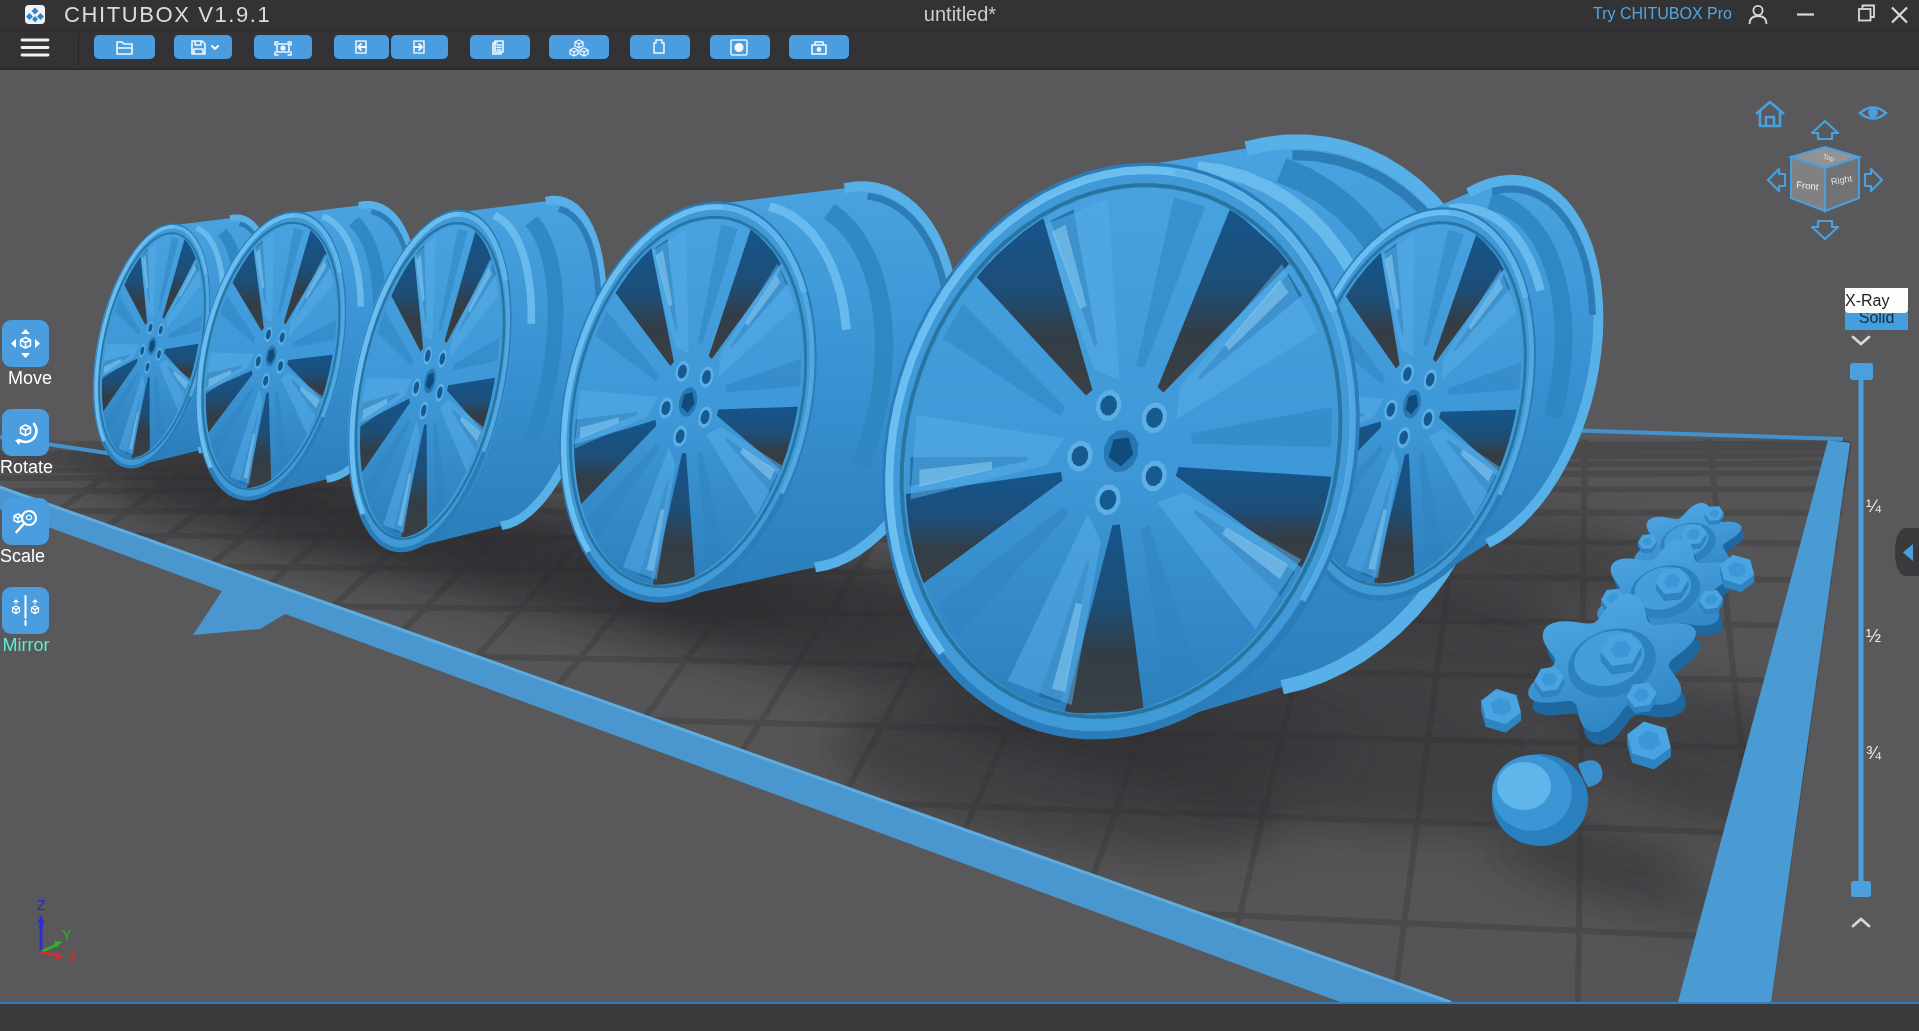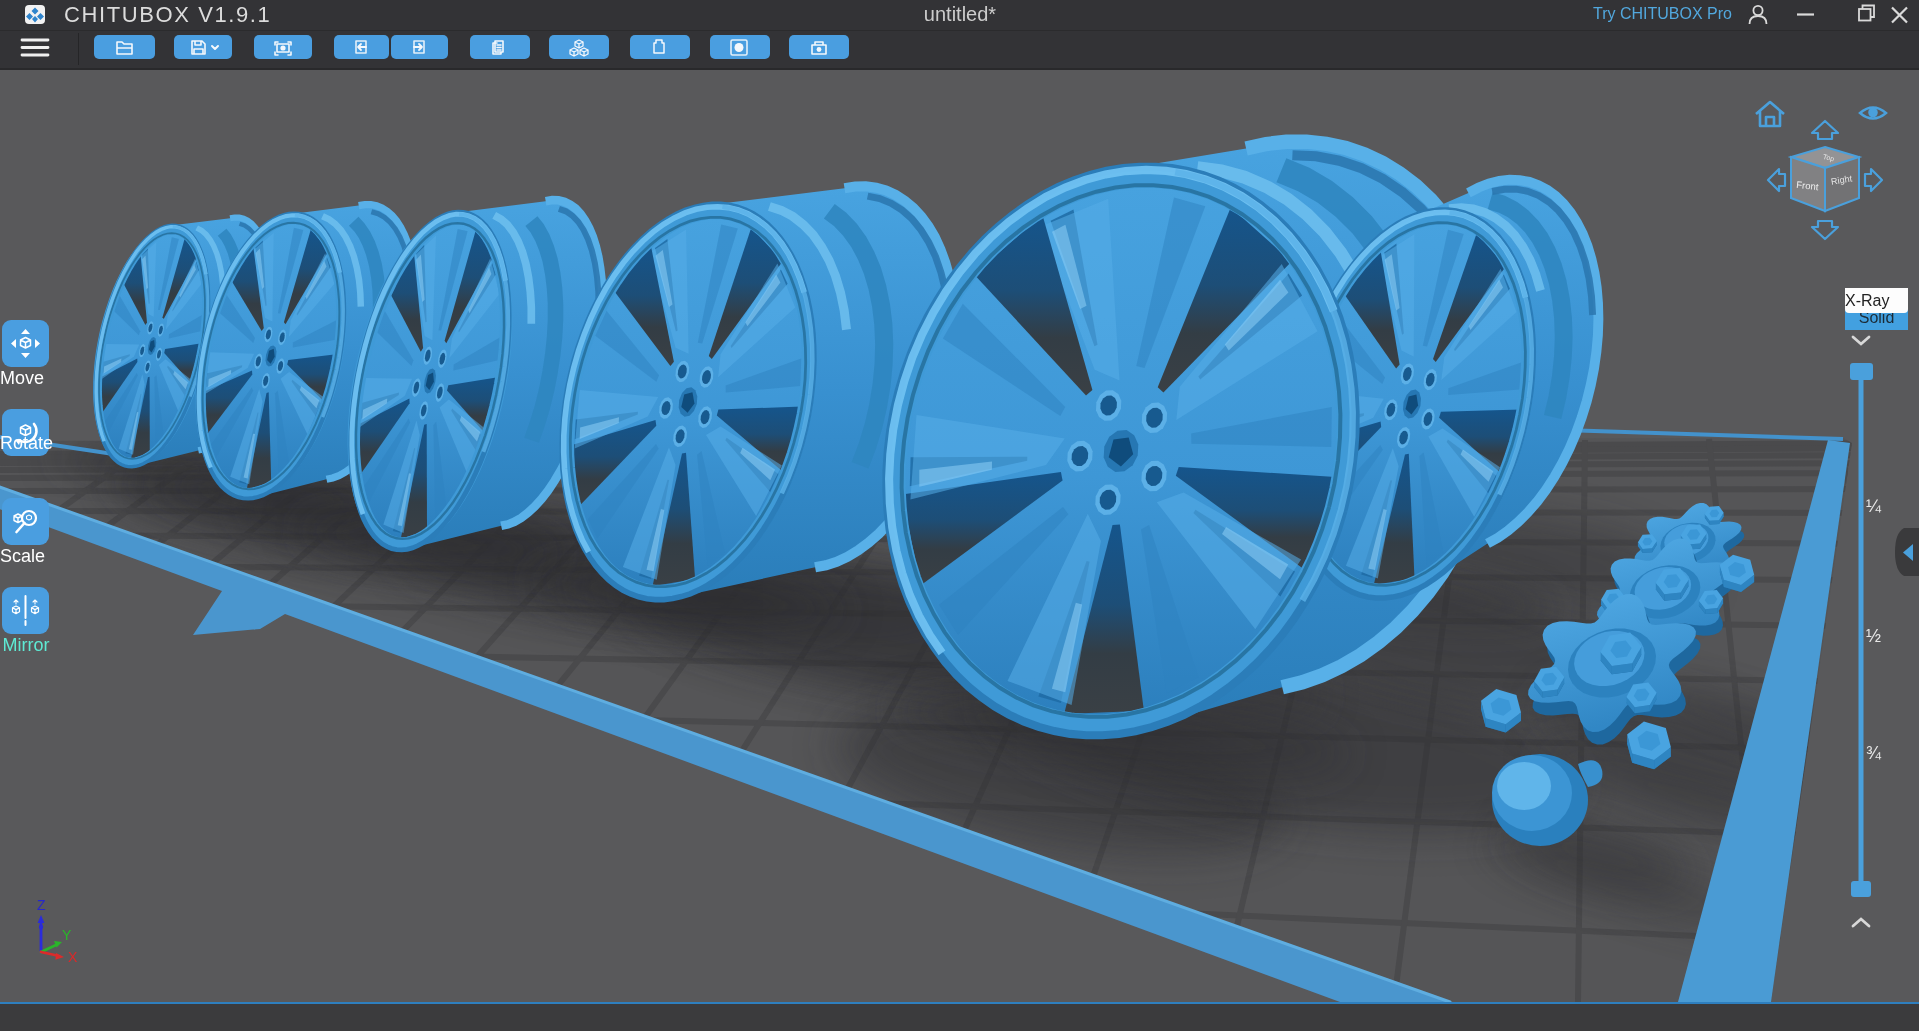--- a/index.html
+++ b/index.html
@@ -590,21 +590,21 @@
 <path d="M18,514 l4,2 v4.5 l-4,2 -4,-2 v-4.5 z m-4,2 l4,2 4,-2 m-4,2 v4.5" stroke-width="1.4"></path>
 <circle cx="29" cy="518" r="7" stroke-width="2.2"></circle>
 <path d="M24.5,523 l-8,9" stroke-width="2.6"></path>
 <path d="M29,515 l2.5,1.2 v2.6 l-2.5,1.2 -2.5,-1.2 v-2.6 z" stroke-width="1.1"></path>
 <path d="M25.5,596 v29" stroke-width="2" stroke-dasharray="22 3"></path>
 <path d="M16,606 l3.5,1.8 v4 l-3.5,1.8 -3.5,-1.8 v-4 z m-3.5,1.8 l3.5,1.8 3.5,-1.8 m-3.5,1.8 v4" stroke-width="1.2"></path>
 <path d="M35,606 l3.5,1.8 v4 l-3.5,1.8 -3.5,-1.8 v-4 z m-3.5,1.8 l3.5,1.8 3.5,-1.8 m-3.5,1.8 v4" stroke-width="1.2"></path>
 <path d="M16,600 l2,2 m-2,-2 l-2,2 m2,-2 v4 M35,600 l2,2 m-2,-2 l-2,2 m2,-2 v4" stroke-width="1.1"></path>
 </g>
 </svg>
-<div style="position:absolute;left:0;top:368px;width:52px;text-align:left;color:#fff;font-size:18px;">Move</div>
-<div style="position:absolute;left:0;top:433px;width:52px;text-align:center;color:#fff;font-size:18px;">Rotate</div>
+<div style="position:absolute;left:0;top:368px;width:52px;text-align:right;color:#fff;font-size:18px;">Move</div>
+<div style="position:absolute;left:0;top:457px;width:52px;text-align:center;color:#fff;font-size:18px;">Rotate</div>
 <div style="position:absolute;left:0;top:546px;width:52px;color:#fff;font-size:18px;">Scale</div>
 <div style="position:absolute;left:0;top:635px;width:52px;text-align:center;color:#5eead4;font-size:18px;">Mirror</div>
 <div style="position:absolute;left:1845px;top:263px;width:63px;height:25px;background:#42a0e0;border-radius:4px 4px 0 0;color:#1c2b36;font-size:16px;text-align:center;line-height:25px;margin-top:42px;">Solid</div>
 <div style="position:absolute;left:1845px;top:288px;width:63px;height:25px;background:#fdfdfd;border-radius:0 0 4px 4px;color:#222;font-size:16px;text-align:left;line-height:25px;">X-Ray</div>
 <div style="position:absolute;left:1866px;top:496px;color:#e8e8e8;font-size:18px;">¼</div>
 <div style="position:absolute;left:1866px;top:626px;color:#e8e8e8;font-size:18px;">½</div>
 <div style="position:absolute;left:1866px;top:743px;color:#e8e8e8;font-size:18px;">¾</div>
 <div class="bottombar"></div>
 </body></html>

